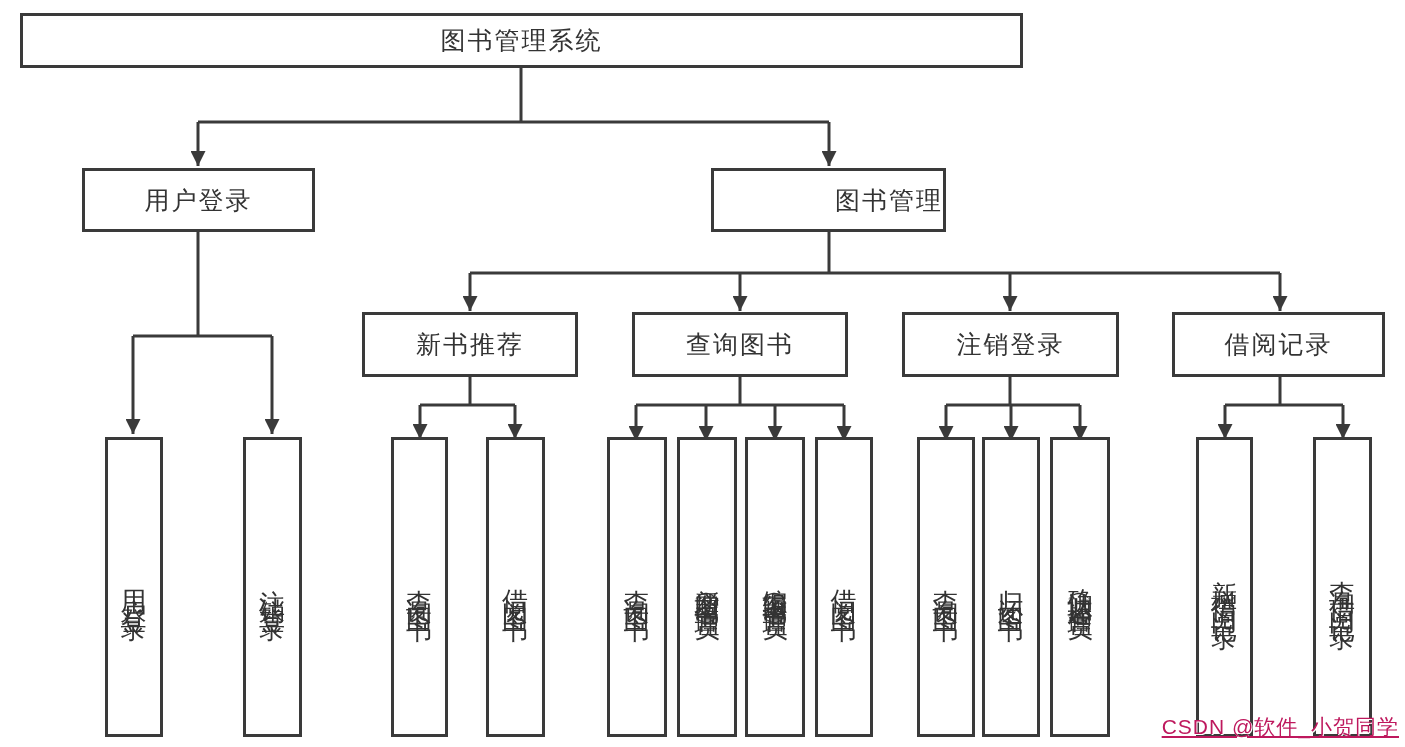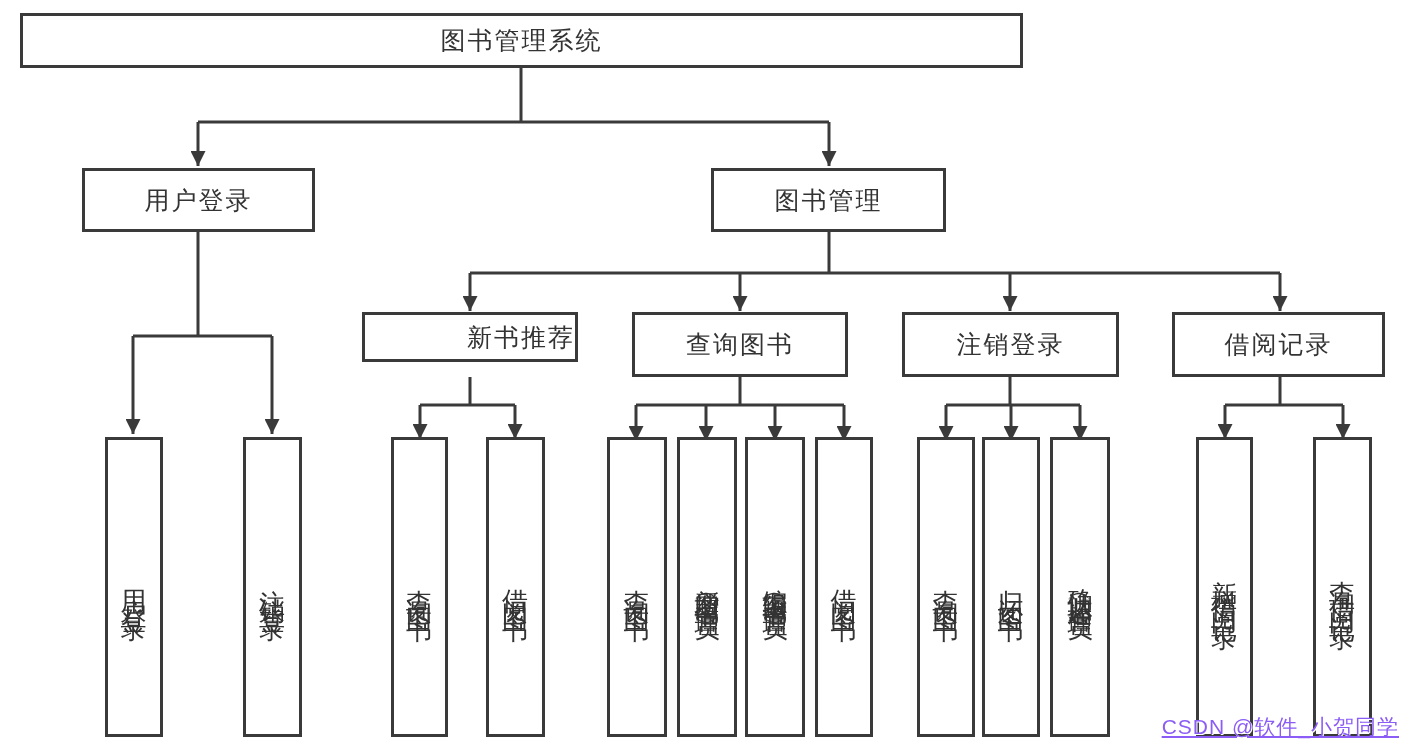--- a/index.html
+++ b/index.html
@@ -16,41 +16,41 @@
   .h{font-size:25px;letter-spacing:2px;}
   .leaf{top:437px;height:300px;}
   .leaf .lbl{
     writing-mode:vertical-rl;text-orientation:mixed;
     font-size:26px;letter-spacing:9px;line-height:1;
   }
   .leaf.long .lbl{font-size:25px;letter-spacing:4px;}
   
   #n-root {left:20px;  top:13px;  width:1003px;height:55px;}
   #n-l2-0 {left:82px;  top:168px; width:233px; height:64px;}
-  #n-l2-1 {left:711px; top:168px; width:235px; height:64px;}
-  #n-l3-0 {left:362px; top:312px; width:216px; height:50px;justify-content:flex-end;}
+  #n-l2-1 {left:711px; top:168px; width:235px; height:64px;justify-content:flex-end;}
+  #n-l3-0 {left:362px; top:312px; width:216px; height:65px;}
   #n-l3-1 {left:632px; top:312px; width:216px; height:65px;}
   #n-l3-2 {left:902px; top:312px; width:217px; height:65px;}
   #n-l3-3 {left:1172px;top:312px; width:213px; height:65px;}
   #n-u0{left:105px;width:58px;}
   #n-u1{left:243px;width:59px;}
   #n-a0{left:391px;width:57px;}
   #n-a1{left:486px;width:59px;}
   #n-b0{left:607px;width:60px;}
   #n-b1{left:677px;width:60px;}
   #n-b2{left:745px;width:60px;}
   #n-b3{left:815px;width:58px;}
   #n-c0{left:917px;width:58px;}
   #n-c1{left:982px;width:58px;}
   #n-c2{left:1050px;width:60px;}
   #n-d0{left:1196px;width:57px;}
   #n-d1{left:1313px;width:59px;}
   .watermark{
     position:absolute;right:6px;bottom:6px;
-    font-size:21px;color:#8b5cf6;letter-spacing:1px;
+    font-size:21px;color:#be185d;letter-spacing:1px;
     text-decoration:underline;text-shadow:1px 1px 0 #ffffff;
   }
 </style>
 </head>
 <body>
 
 <div class="canvas">
 
   <svg class="connectors" viewBox="0 0 1405 747">
     <defs>

